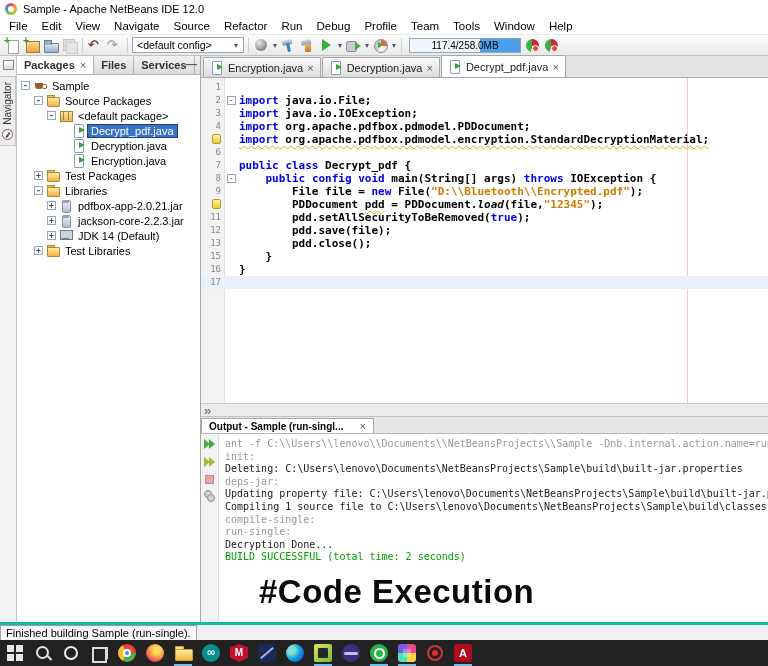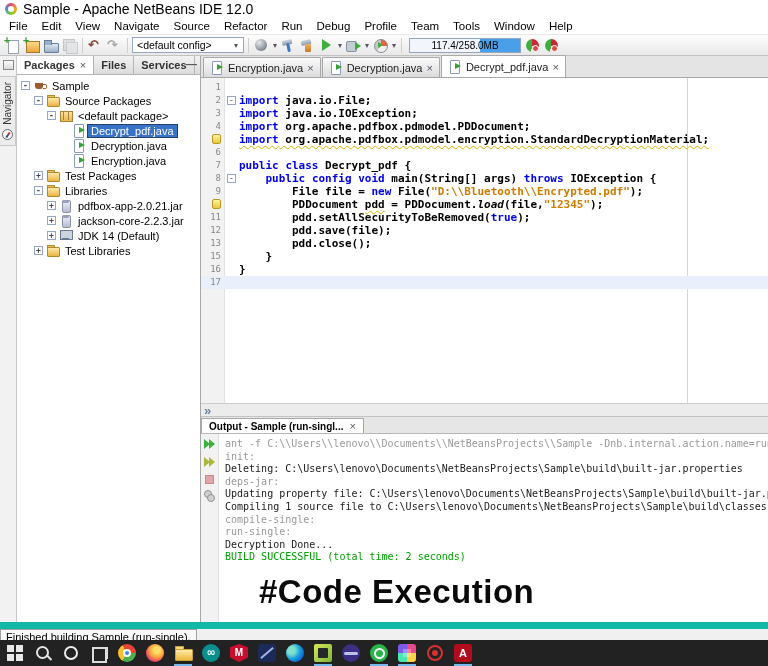--- a/index.html
+++ b/index.html
@@ -1,20 +1,20 @@
 <!DOCTYPE html>
 <html><head>
 <meta charset="utf-8">
 <style>
 *{margin:0;padding:0;box-sizing:border-box}
 html,body{width:768px;height:666px;overflow:hidden}
 body{font-family:"Liberation Sans",sans-serif;background:#fff;position:relative;color:#000}
 
 
-.titlebar{height:18px;display:flex;align-items:center;padding-left:5px;font-size:14px;background:#fff}
+.titlebar{height:18px;display:flex;align-items:center;padding-left:5px;font-size:11px;background:#fff}
 .appicon{width:12px;height:12px;border-radius:50%;background:conic-gradient(#e8486e,#f5a623,#7ed321,#4a90d9,#e8486e);margin-right:6px;position:relative;flex:none}
 .appicon::after{content:"";position:absolute;inset:3px;background:#fff;border-radius:50%}
 .menubar{height:16px;display:flex;align-items:center;font-size:11.5px;background:#fff;padding-left:2px}
 .mitem{padding:0 7px;cursor:default}
 .toolbar{height:22px;background:linear-gradient(#fdfdfd,#e9e9e9);border-top:1px solid #e8e8e8;border-bottom:1px solid #c2c2c2;display:flex;align-items:center;padding:0 4px}
 .tbgroup{display:flex;align-items:center;gap:2px}
 .tsep{width:1px;height:15px;background:#cfcfcf;margin:0 4px;flex:none}
 .tbi{width:17px;height:17px;position:relative;display:inline-block;flex:none}
 .droparo,.aro{font-size:8px;color:#556;padding:0 1px}
 .cfgsel{width:112px;height:16px;border:1px solid #94a6bc;background:#fff;font-size:10.5px;display:flex;align-items:center;justify-content:space-between;padding:0 4px;flex:none}
@@ -106,40 +106,40 @@
 .tk-s{color:#ce7b00}
 .tk-g{color:#009400;font-style:italic}
 .tk-it{font-style:italic}
 .tk-wu{text-decoration:underline wavy #d6b600 1px;text-underline-offset:2px}
 .wuline{text-decoration:underline wavy #d6b600 1px;text-underline-offset:2px}
 
 
 .collapsestrip{height:14px;background:#ececec;border-top:1px solid #cccccc;border-bottom:1px solid #c2c2c2;display:flex;align-items:center}
 .chev{color:#6a82a0;font-weight:bold;font-size:13px;line-height:11px;padding-left:3px}
 .outtabs{height:17px;background:#e6e6e6;border-bottom:1px solid #b8b8b8;display:flex;align-items:stretch}
-.outtab{background:#fff;border:1px solid #a8a8a8;border-bottom:none;padding:0 7px;display:flex;align-items:center;gap:6px;font-size:10px;font-weight:bold;margin-top:1px}
+.outtab{background:#fff;border:1px solid #a8a8a8;border-bottom:none;padding:0 7px;display:flex;align-items:center;gap:16px;font-size:10px;font-weight:bold;margin-top:1px}
 .console{flex:1;min-height:0;position:relative;background:#fff;display:flex}
 .consoleicons{width:18px;background:#f2f2f2;border-right:1px solid #ddd;display:flex;flex-direction:column;align-items:center;padding-top:4px;gap:6px;flex:none}
 .oi{width:12px;height:12px;position:relative}
 .oi-rerun::before,.oi-rerun::after,.oi-rerun-alt::before,.oi-rerun-alt::after{content:"";position:absolute;top:1px;border-top:5px solid transparent;border-bottom:5px solid transparent}
 .oi-rerun::before{left:0;border-left:6px solid #3fae3f}
 .oi-rerun::after{left:5px;border-left:6px solid #3fae3f}
 .oi-rerun-alt::before{left:0;border-left:6px solid #aab838}
 .oi-rerun-alt::after{left:5px;border-left:6px solid #aab838}
 .oi-stop{width:9px;height:9px;background:#e0a8a8;border:1px solid #c88888;margin-top:1px}
 .oi-ant-settings::before{content:"";position:absolute;left:0;top:0;width:6px;height:6px;border:1px solid #909090;border-radius:50%;background:#d0d0d0}
 .oi-ant-settings::after{content:"";position:absolute;right:1px;bottom:0;width:6px;height:6px;border:1px solid #909090;border-radius:50%;background:#d0d0d0}
 .consolebody{flex:1;padding:4px 0 0 6px;font:10px/12.6px "DejaVu Sans Mono",monospace;white-space:pre;overflow:hidden}
 .ol-dim{color:#999}
 .ol-plain{color:#1a1a1a}
 .ol-ok{color:#00a000}
 .caption{position:absolute;left:58px;bottom:12px;font:bold 33px/36px "Liberation Sans",sans-serif;color:#0a0a0a;letter-spacing:.5px}
 
 
-.statusbar{position:absolute;left:0;right:0;bottom:26px;height:18px;background:#f0f0f0;border-top:7px solid #14b8a6;display:flex;align-items:flex-start}
+.statusbar{position:absolute;left:0;right:0;bottom:26px;height:18px;background:#f0f0f0;border-top:3px solid #14b8a6;display:flex;align-items:flex-start}
 .statusmsg{background:#f8f8f8;border:1px solid #a0a0a0;font-size:11px;padding:0 5px;height:17px;line-height:15px;white-space:nowrap}
 .taskbar{position:absolute;left:0;right:0;bottom:0;height:26px;background:#222;display:flex;align-items:center;gap:10px;padding-left:6px}
 .tbitem{width:18px;height:18px;position:relative;flex:none}
 .openbar{position:absolute;bottom:-4px;left:0;right:0;height:2px;background:#76b9ed}
 .t-windows-start{background:linear-gradient(#e8e8e8,#e8e8e8) 1px 1px/7px 7px no-repeat,linear-gradient(#e8e8e8,#e8e8e8) 10px 1px/7px 7px no-repeat,linear-gradient(#e8e8e8,#e8e8e8) 1px 10px/7px 7px no-repeat,linear-gradient(#e8e8e8,#e8e8e8) 10px 10px/7px 7px no-repeat}
 .t-search::before{content:"";position:absolute;left:2px;top:2px;width:9px;height:9px;border:2px solid #e4e4e4;border-radius:50%}
 .t-search::after{content:"";position:absolute;right:2px;bottom:1px;width:2px;height:7px;background:#e4e4e4;transform:rotate(-45deg)}
 .t-cortana::before{content:"";position:absolute;inset:2px;border:2px solid #ececec;border-radius:50%}
 .t-task-view::before{content:"";position:absolute;left:2px;top:3px;width:11px;height:12px;border:2px solid #dcdcdc}
 .t-task-view::after{content:"";position:absolute;right:0;top:3px;width:2px;height:12px;background:#dcdcdc}

